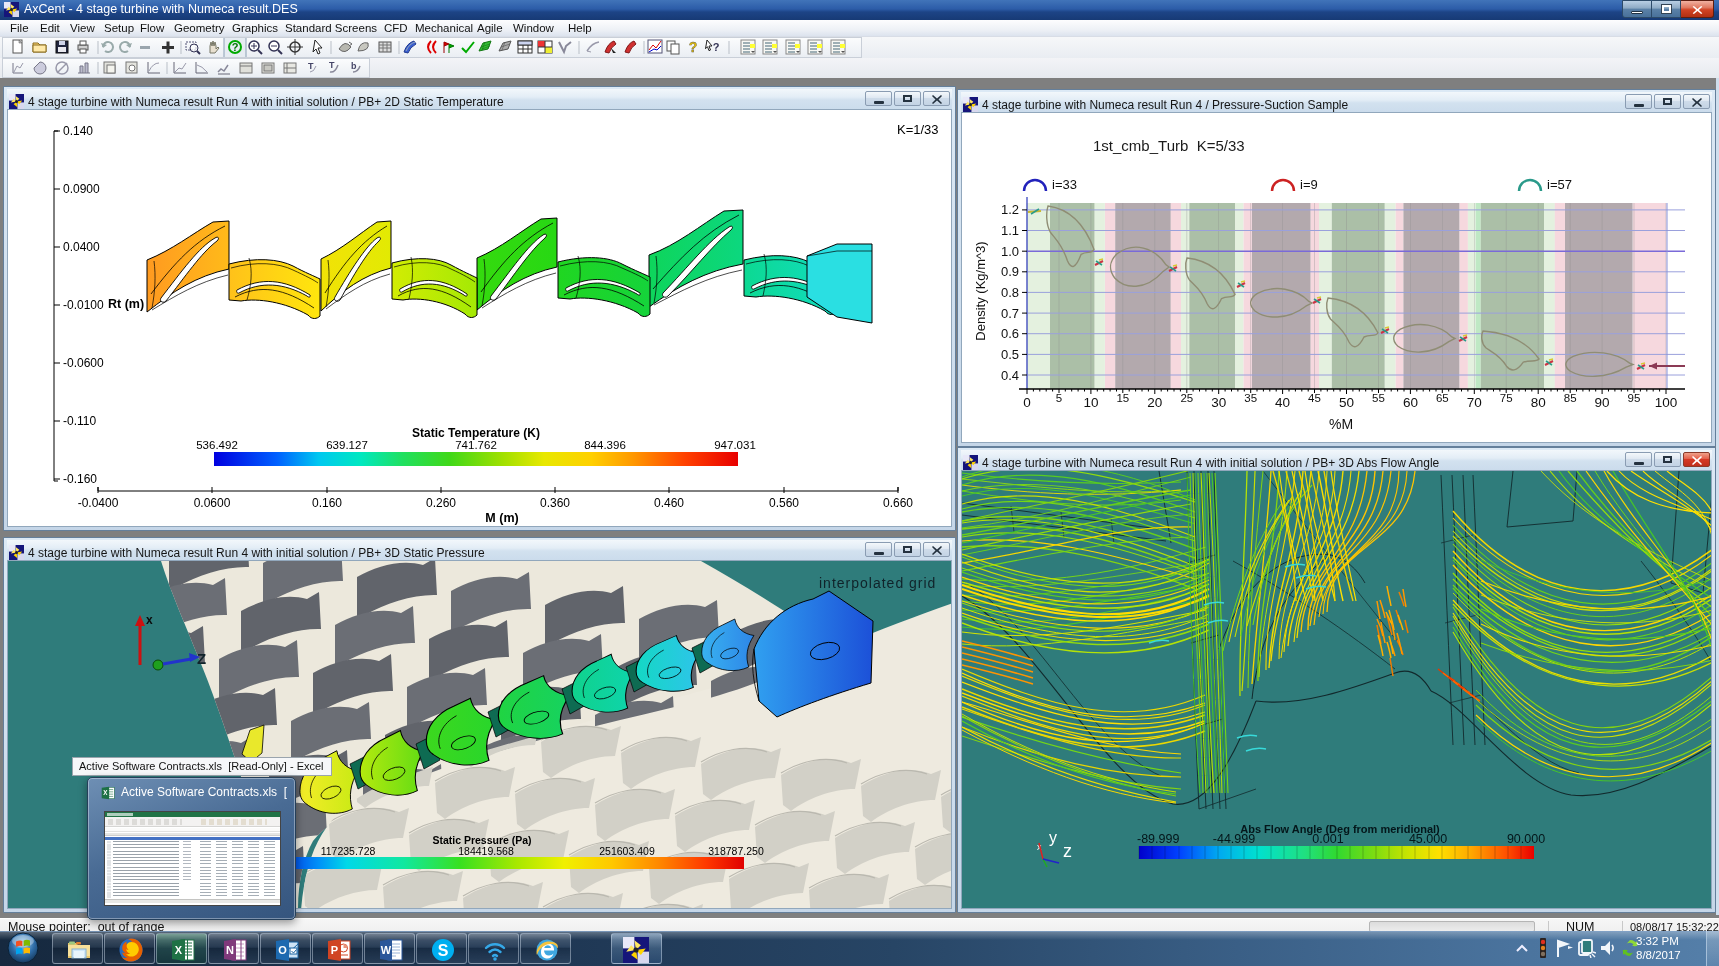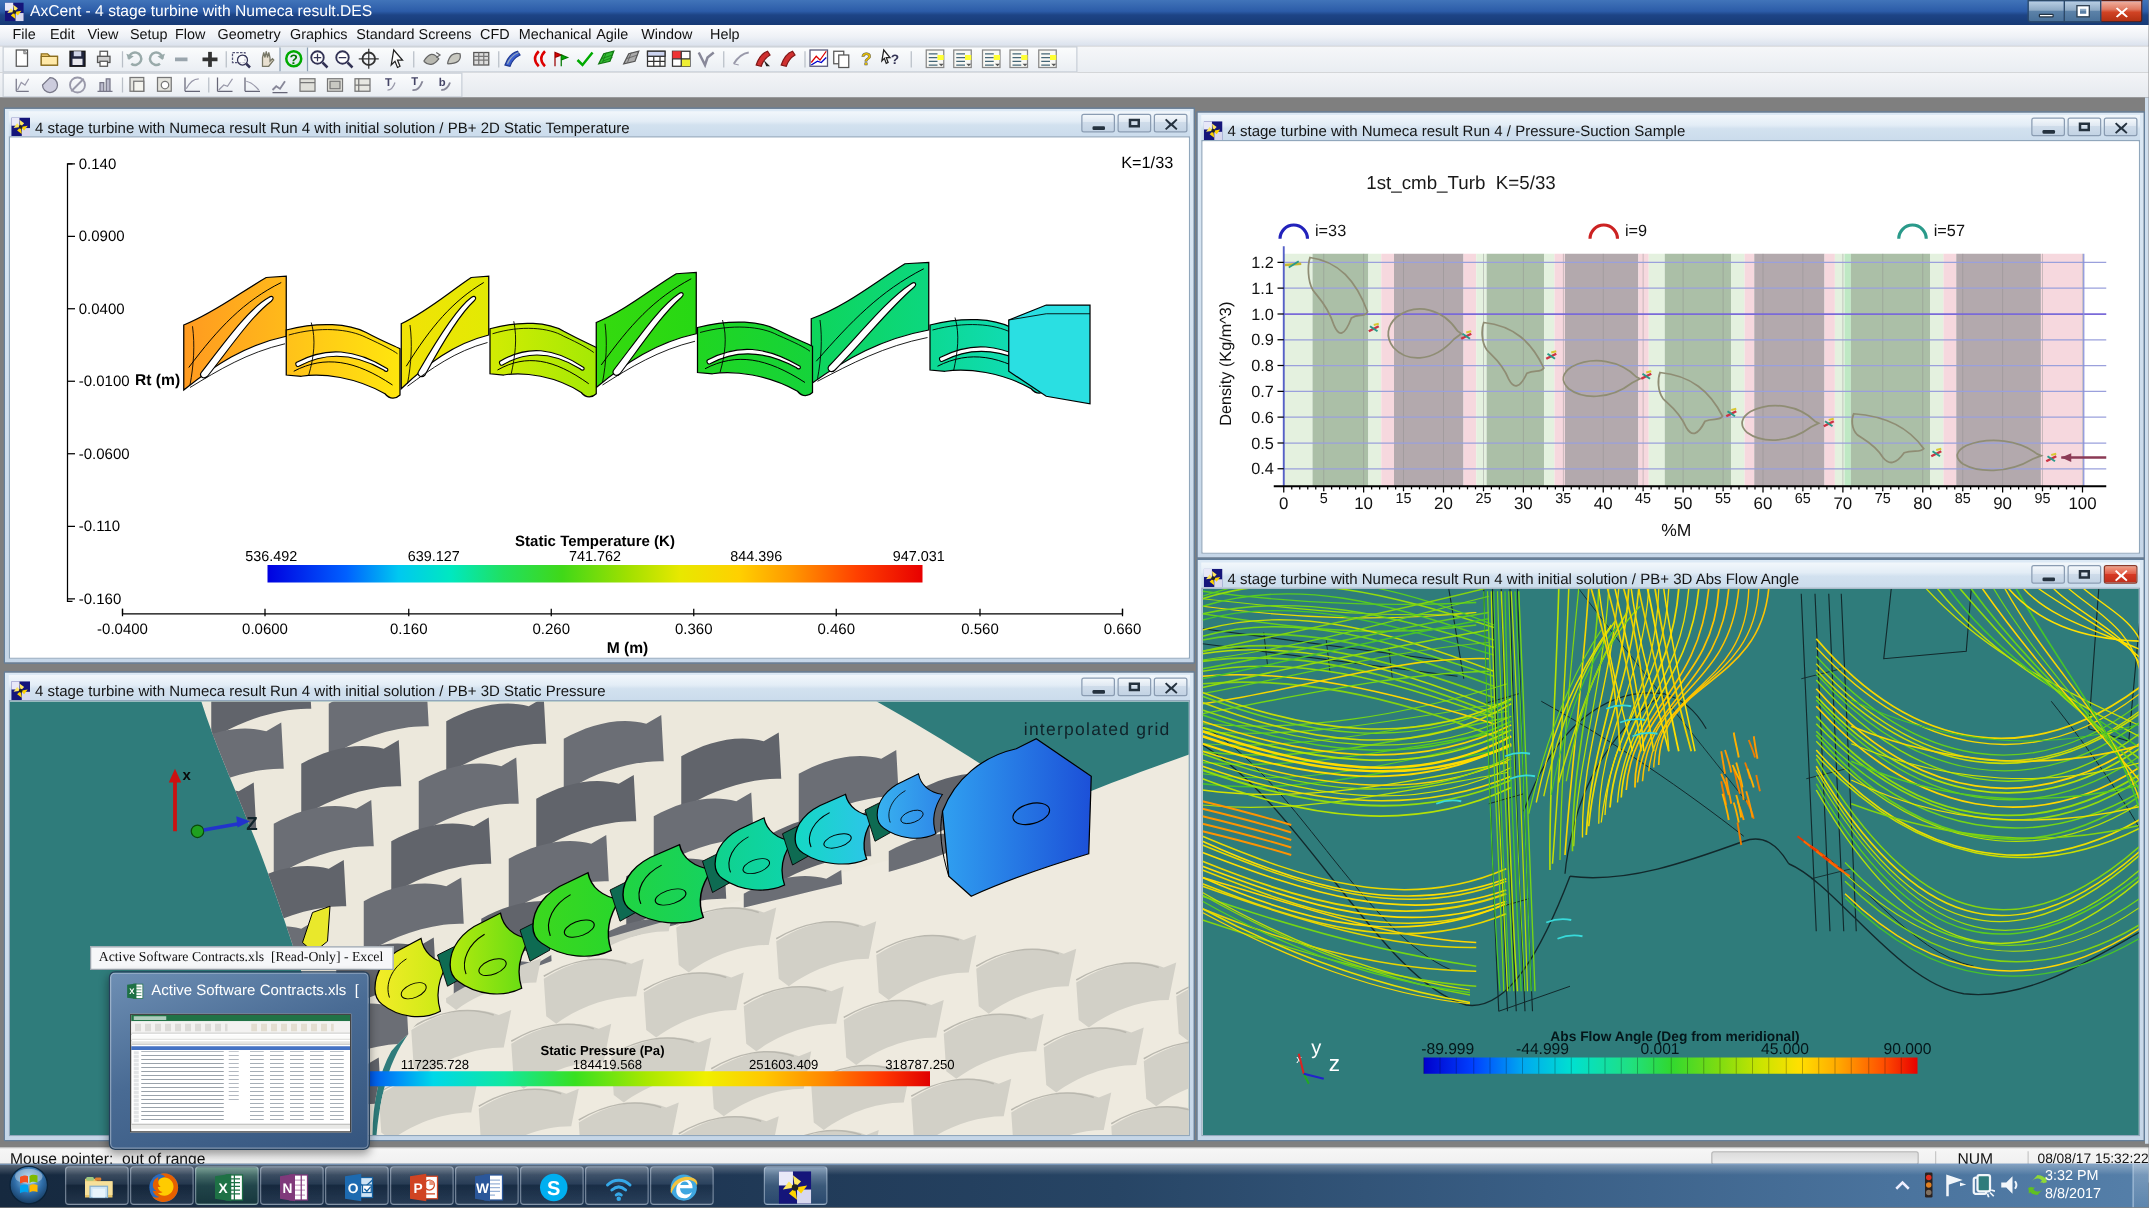--- a/index.html
+++ b/index.html
@@ -1735,21 +1735,21 @@
       <svg style="position:absolute;left:1620px;top:7px" width="20" height="20" viewBox="0 0 20 20">
         <path d="M10,2 a8,8 0 0 1 7.5,5.5 l-3,1 a5,5 0 0 0 -9,-1.5 z" fill="#8fd838"></path>
         <path d="M10,18 a8,8 0 0 1 -7.5,-5.5 l3,-1 a5,5 0 0 0 9,1.5 z" fill="#60c020"></path>
         <path d="M17,3 v5 h-5 z" fill="#8fd838"></path>
         <path d="M3,17 v-5 h5 z" fill="#60c020"></path>
       </svg>
       <div style="position:absolute;left:1636px;top:3px;width:58px;height:30px;color:#fff;font-size:11.5px;text-align:left;line-height:14px">3:32 PM<br>8/8/2017</div>
       <div style="position:absolute;left:1706px;top:0;width:1px;height:35px;background:rgba(220,235,250,.6)"></div>
       <div style="position:absolute;left:1707px;top:0;width:12px;height:35px;background:linear-gradient(rgba(255,255,255,.25),rgba(255,255,255,.05))"></div>
     </div>
-    <div style="position:absolute;left:72px;top:757px;height:19px;background:#f6f7f9;border:1px solid #9aa4ad;font-size:11px;white-space:nowrap;padding-right:7px;color:#111;line-height:17px;padding-left:6px;z-index:60;font-family:Liberation Serif, serif">Active Software Contracts.xls&nbsp; [Read-Only] - Excel</div>
+    <div style="position:absolute;left:72px;top:757px;height:19px;background:#f6f7f9;border:1px solid #9aa4ad;font-size:11px;white-space:nowrap;padding-right:7px;color:#111;line-height:17px;padding-left:6px;z-index:60;font-family:Liberation Sans, sans-serif">Active Software Contracts.xls&nbsp; [Read-Only] - Excel</div>
     <div style="position:absolute;left:87px;top:777px;width:209px;height:143px;z-index:61;border-radius:5px;border:1px solid #253f5a;background:linear-gradient(160deg,#6e8fb4,#496b94 45%,#35557e);box-shadow:inset 0 0 0 1px rgba(255,255,255,.35), 0 3px 8px rgba(0,0,0,.4)">
 <div style="position:absolute;left:12px;top:7px;width:16px;height:16px"><svg width="16" height="16" viewBox="0 0 28 28">
           <rect x="12" y="4" width="13" height="20" fill="#fff" stroke="#1e7145"></rect>
           <path d="M14,8 h9 M14,12 h9 M14,16 h9 M14,20 h9" stroke="#1e7145" fill="none"></path>
           <path d="M3,5 L16,3 V25 L3,23 Z" fill="#1e7145"></path>
           <text x="9.5" y="18" font-size="11" font-weight="bold" fill="#fff" text-anchor="middle" font-family="Liberation Sans,sans-serif">X</text>
         </svg></div>
 <div style="position:absolute;left:33px;top:7px;right:8px;height:16px;color:#fff;font-size:12px;white-space:nowrap;overflow:hidden;font-family:'Liberation Sans',sans-serif">Active Software Contracts.xls&nbsp; [R...</div>
 <div style="position:absolute;left:16px;top:33px;width:177px;height:95px;background:#fff;border:1px solid #444">
  <div style="position:absolute;left:0;top:0;width:100%;height:5px;background:#217346"></div>

